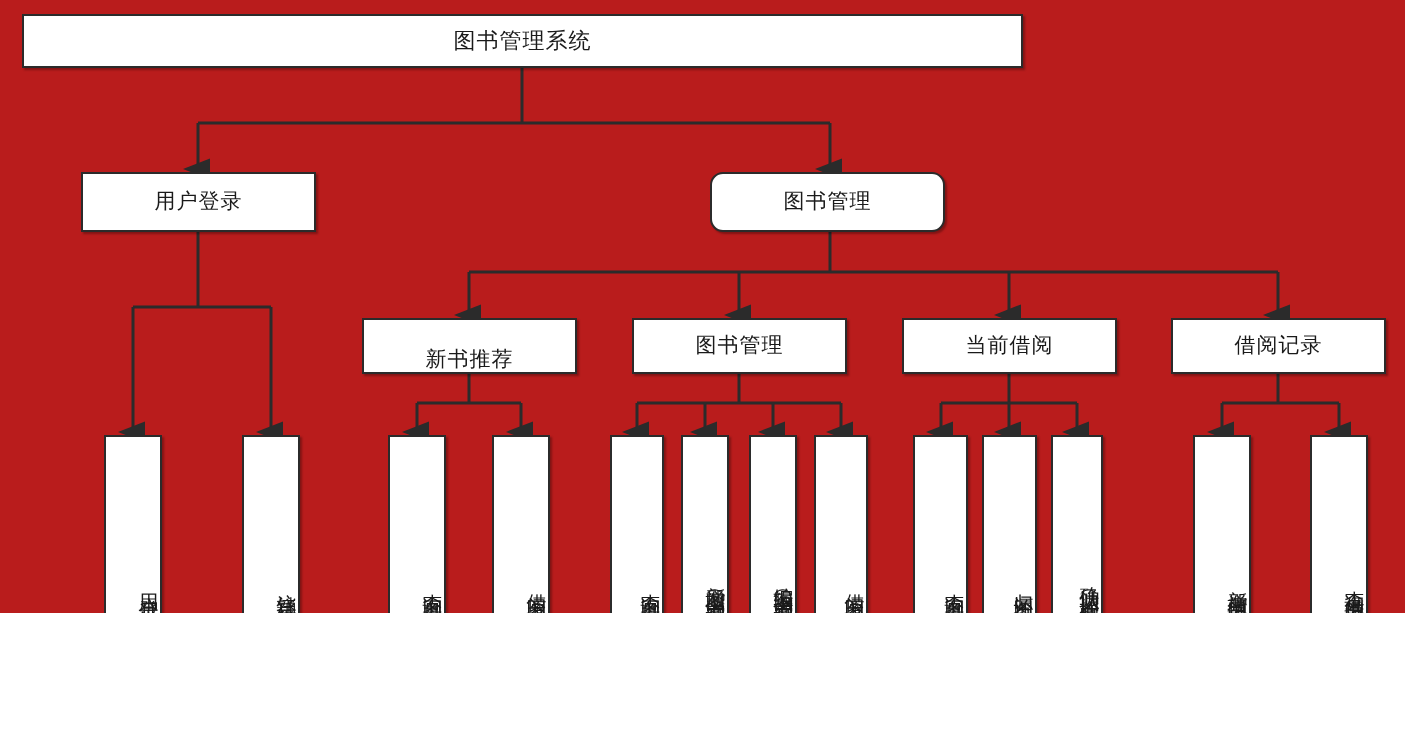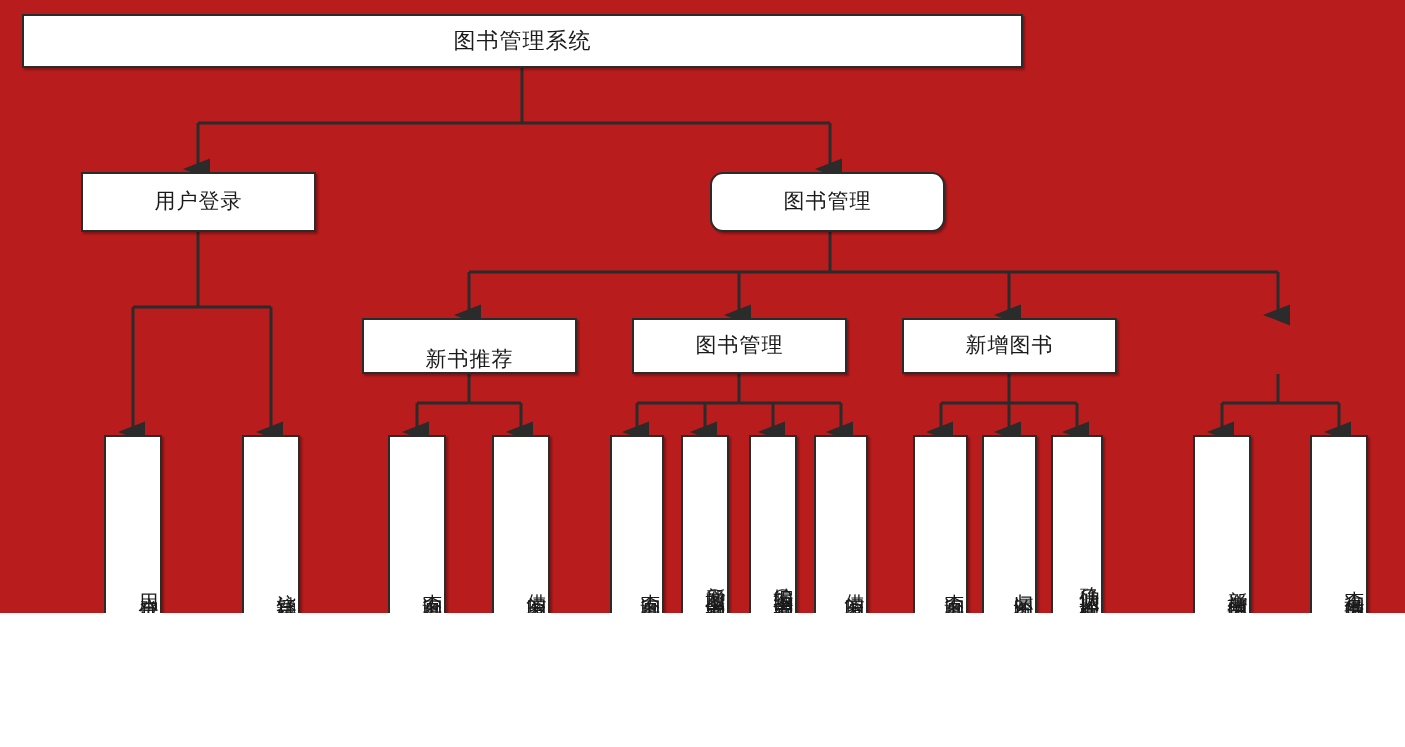--- a/index.html
+++ b/index.html
@@ -138,21 +138,24 @@
     <span>图书管理</span>
   </div>
 
   <div class="node horiz" style="left:362px; top:318px; width:215px; height:56px;align-items:flex-end;">
     <span>新书推荐</span>
   </div>
   <div class="node horiz" style="left:632px; top:318px; width:215px; height:56px;">
     <span>图书管理</span>
   </div>
   <div class="node horiz" style="left:902px; top:318px; width:215px; height:56px;">
-    <span>新增图书</span>
+    <span>当前借阅</span>
+  </div>
+  <div class="node horiz" style="left:1171px; top:318px; width:215px; height:56px;">
+    <span>借阅记录</span>
   </div>
 
   <div class="node vert" style="left:104px; top:435px; width:58px; height:298px;">
     <span class="vlabel">用户登录</span>
   </div>
   <div class="node vert" style="left:242px; top:435px; width:58px; height:298px;">
     <span class="vlabel">注销登录</span>
   </div>
 
   <div class="node vert" style="left:388px; top:435px; width:58px; height:298px;">

